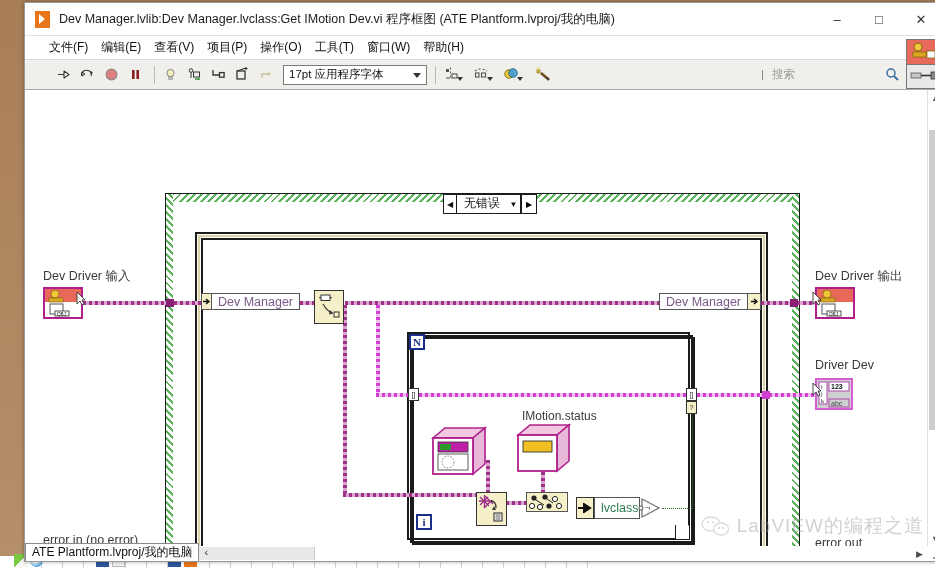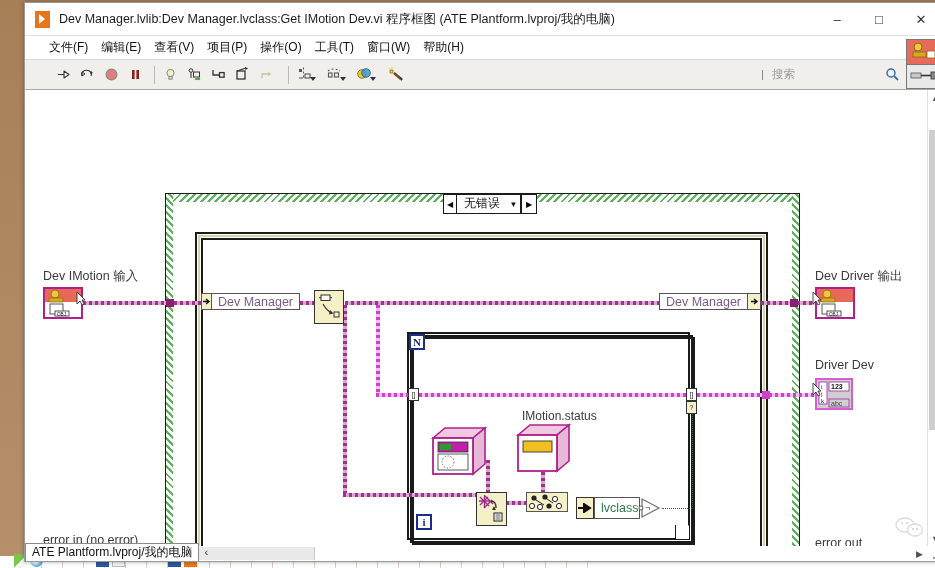--- a/index.html
+++ b/index.html
@@ -270,20 +270,24 @@
           <path d="M11 1 l3 1.2 -2.4 2z" fill="#333"></path>
         </svg>
     </div>
     <div class="tbtn">
       <svg width="17" height="17" viewBox="0 0 17 17">
           <path d="M4 12 L4 8 L11 8" fill="none" stroke="#c9c49a" stroke-width="1.3"></path>
           <path d="M10 6 l3.4 2 -3.4 2z" fill="#c9c49a"></path>
         </svg>
     </div>
 
+    <div id="fontbox">
+      <span>17pt 应用程序字体</span>
+      <span class="arrow"></span>
+    </div>
 
     <div class="tsep" style="margin-left:8px;"></div>
 
     <div class="tbtn" style="margin-right:9px;">
       <svg width="17" height="17" viewBox="0 0 17 17">
           <rect x="3" y="3" width="3" height="3" fill="#555"></rect>
           <path d="M7.5 1.5 L7.5 13" stroke="#555" stroke-width="1" stroke-dasharray="2 2"></path>
           <rect x="9" y="8" width="5" height="4" fill="none" stroke="#555" stroke-width="1.1"></rect>
           <path d="M3 12 L7 12" stroke="#555" stroke-width="1.1"></path>
         </svg>
@@ -512,21 +516,21 @@
       </div>
 
       <div class="notgate" style="left:612px;top:406px;">
         <svg width="28" height="24" viewBox="0 0 28 24">
           <polygon points="5,3 5,21 22,12" fill="#fff" stroke="#777" stroke-width="1.3"></polygon>
           <circle cx="4" cy="12" r="2" fill="#fff" stroke="#555" stroke-width="1"></circle>
           <text x="8" y="15" font-size="9" fill="#333" font-family="Liberation Sans, sans-serif">¬</text>
         </svg>
       </div>
 
-      <div class="lbl" style="left:18px;top:178px;">Dev IMotion 输入</div>
+      <div class="lbl" style="left:18px;top:178px;">Dev Driver 输入</div>
       <div class="term" style="left:18px;top:197px;width:40px;height:32px;">
         <svg width="36" height="28" viewBox="0 0 36 28">
           <rect x="0" y="0" width="36" height="13" fill="#e8685a"></rect>
           <rect x="0" y="13" width="36" height="15" fill="#fff"></rect>
           <circle cx="10" cy="5" r="4" fill="#f0c83a" stroke="#8a6a10" stroke-width=".8"></circle>
           <rect x="4" y="9" width="14" height="4" fill="#d8a820" stroke="#8a6a10" stroke-width=".7"></rect>
           <rect x="5" y="15" width="13" height="10" fill="#fff" stroke="#444" stroke-width=".9"></rect>
           <rect x="10" y="22" width="14" height="5" fill="#fff" stroke="#444" stroke-width=".9"></rect>
           <text x="12" y="26.5" font-size="4.6" fill="#111" font-family="Liberation Sans, sans-serif">OBJ</text>
         </svg>
@@ -613,20 +617,21 @@
 
       <div id="watermark">
         <svg width="30" height="24" viewBox="0 0 30 24">
           <ellipse cx="11" cy="10" rx="9" ry="7" fill="none" stroke="#b0b0b0" stroke-width="1.4"></ellipse>
           <ellipse cx="21" cy="15" rx="7.5" ry="6" fill="#fff" stroke="#b0b0b0" stroke-width="1.4"></ellipse>
           <circle cx="8" cy="8" r="1" fill="#9a9a9a"></circle>
             <circle cx="13" cy="8" r="1" fill="#9a9a9a"></circle>
           <circle cx="19" cy="14" r="1" fill="#9a9a9a"></circle>
             <circle cx="23" cy="14" r="1" fill="#9a9a9a"></circle>
         </svg>
+        <span class="wtxt">LabVIEW的编程之道</span>
       </div>
 
     </div>
 
     <div id="vscroll">
       <div class="sb-arrow" style="top:0;">▲</div>
       <div class="thumb"></div>
       <div class="sb-arrow" style="bottom:0;">▼</div>
     </div>
     <div id="hscroll">

